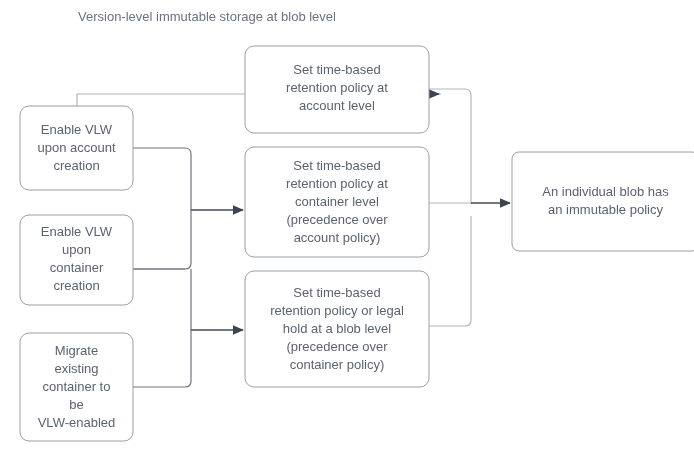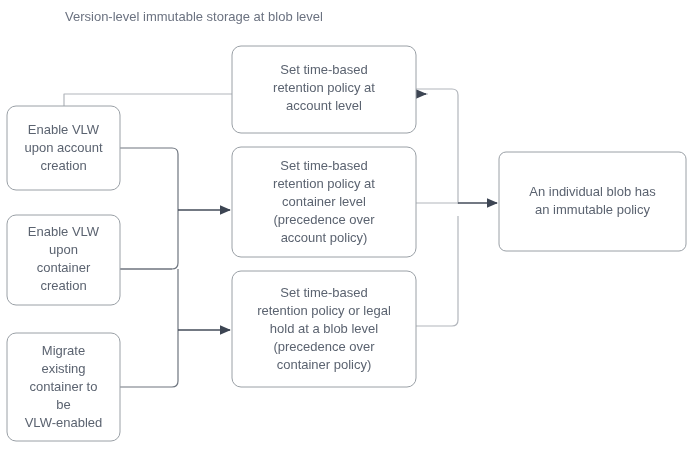--- a/index.html
+++ b/index.html
@@ -11,20 +11,21 @@
     width: 694px;
     height: 452px;
     overflow: hidden;
     font-family: "Liberation Sans", sans-serif;
   }
   #diagram-root {
     position: relative;
     width: 672px;
     height: 452px;
     background: #ffffff;
+    margin-left: 13px;
   }
   svg#flow {
     position: absolute;
     top: 0;
     left: 0;
     width: 694px;
     height: 452px;
     display: block;
   }
   .node-rect {

